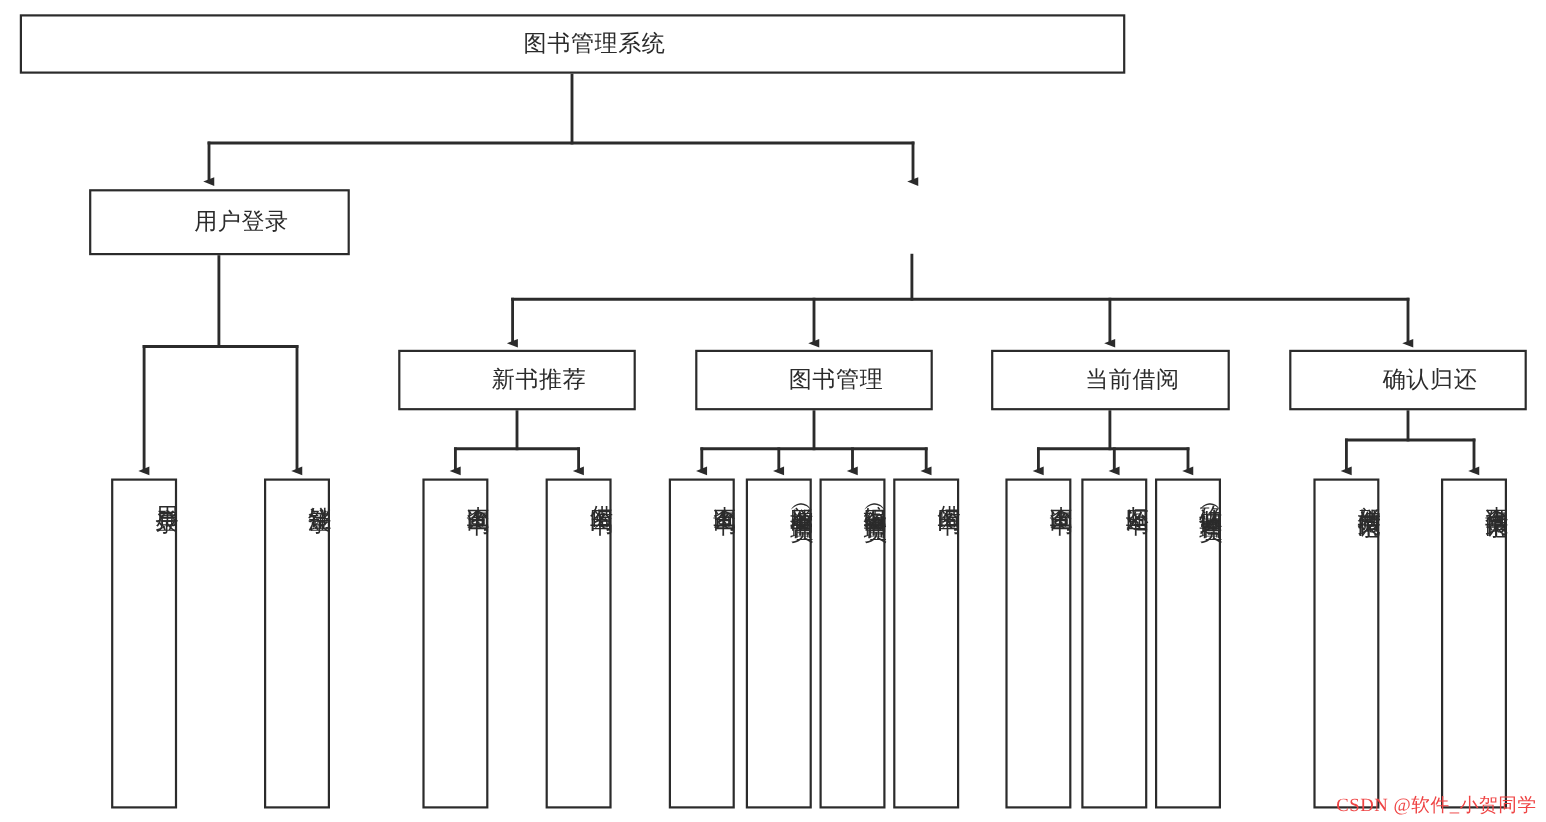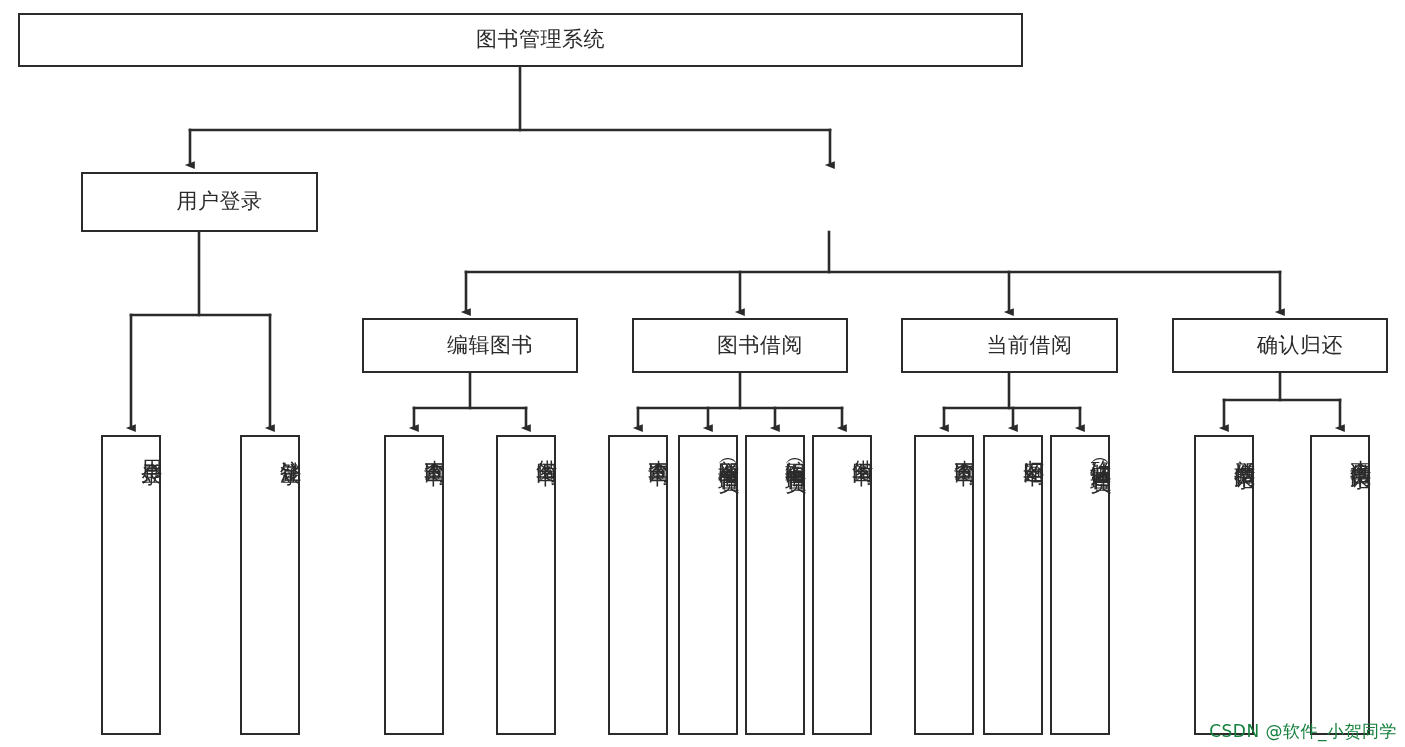--- a/index.html
+++ b/index.html
@@ -61,24 +61,25 @@
     font-size: 21px;
     line-height: 1.22;
     letter-spacing: 2px;
     white-space: nowrap;
   }
   .watermark {
     position: absolute;
     right: 8px;
     bottom: 4px;
     font-size: 17px;
-    color: #15803d;
+    color: #ef4444;
     letter-spacing: 0.5px;
     white-space: nowrap;
     z-index: 5;
+    font-family: Liberation Serif, serif;
   }
 </style>
 </head>
 <body>
 
 <div id="canvas">
 
   <svg id="edges" viewBox="0 0 1405 747" xmlns="http://www.w3.org/2000/svg">
     <defs>
       <marker id="arrow" markerWidth="11" markerHeight="11" refX="4.2" refY="5.2" orient="auto" markerUnits="userSpaceOnUse">
@@ -132,24 +133,24 @@
 
   <div class="node h" style="left:18px; top:13px; width:1005px; height:54px;">
     <span class="label">图书管理系统</span>
   </div>
 
   <div class="node h" style="left:81px; top:172px; width:237px; height:60px;">
     <span class="label">用户登录</span>
   </div>
 
   <div class="node h" style="left:362px; top:318px; width:216px; height:55px;">
-    <span class="label">编辑图书</span>
+    <span class="label">新书推荐</span>
   </div>
   <div class="node h" style="left:632px; top:318px; width:216px; height:55px;">
-    <span class="label">图书借阅</span>
+    <span class="label">图书管理</span>
   </div>
   <div class="node h" style="left:901px; top:318px; width:217px; height:55px;">
     <span class="label">当前借阅</span>
   </div>
   <div class="node h" style="left:1172px; top:318px; width:216px; height:55px;">
     <span class="label">确认归还</span>
   </div>
 
   <div class="node v" style="left:101px; top:435px; width:60px; height:300px;">
     <span class="label">用户登录</span>

